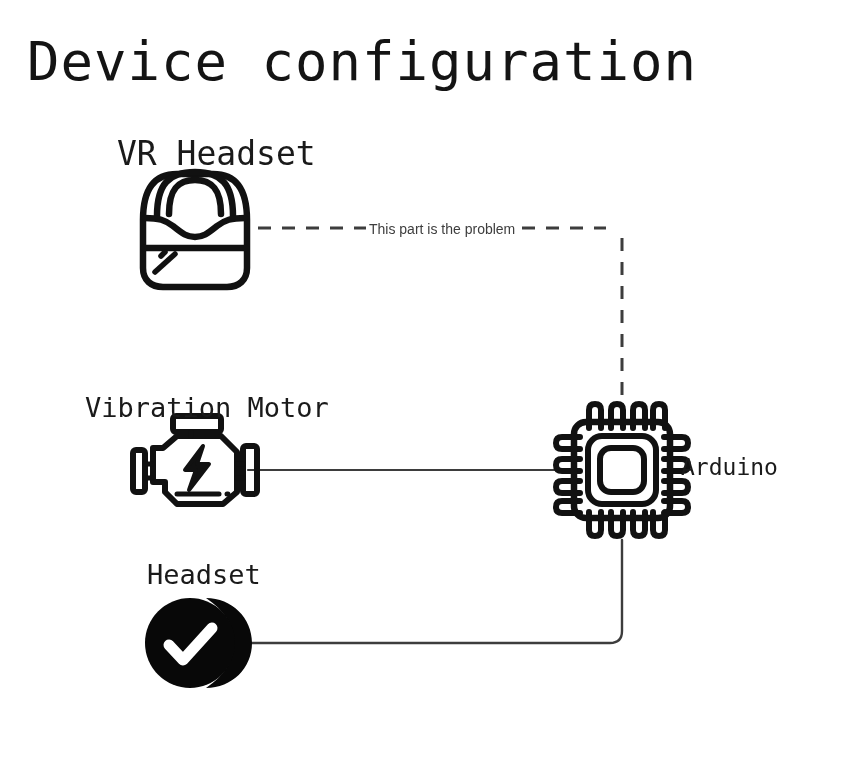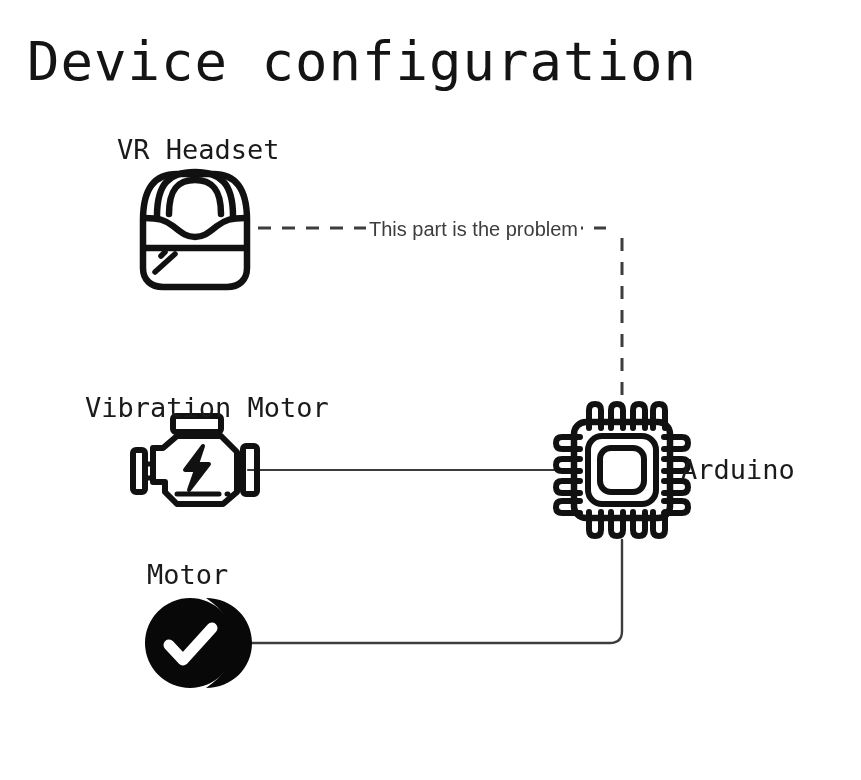--- a/index.html
+++ b/index.html
@@ -34,44 +34,44 @@
     width: 724px;
     text-align: center;
     font-size: 54px;
     font-weight: 400;
     color: #141414;
     letter-spacing: 1px;
   }
   #label-vr-headset {
     left: 117px;
     top: 134px;
-    font-size: 27px;
+    font-size: 33px;
   }
   #label-vibration-motor {
     left: 85px;
     top: 384px;
     font-size: 27px;
     margin-top: 8px;
   }
   #label-button {
     left: 147px;
     top: 559px;
     font-size: 27px;
   }
   #label-arduino {
     left: 681px;
     top: 454px;
-    font-size: 27px;
+    font-size: 23px;
   }
   #edge-label-problem {
     position: absolute;
     left: 366px;
     top: 218px;
     font-family: "Liberation Sans", sans-serif;
-    font-size: 20px;
+    font-size: 14px;
     color: #3d3d3d;
     white-space: nowrap;
     background: #ffffff;
     padding: 0 3px;
     line-height: 22px;
   }
 </style>
 </head>
 <body>
 
@@ -204,17 +204,17 @@
   </g>
 
 </svg>
 
 <div class="mono-label" id="page-title">Device configuration</div>
 
 <div class="mono-label" id="label-vr-headset">VR Headset</div>
 
 <div class="mono-label" id="label-vibration-motor">Vibration Motor</div>
 
-<div class="mono-label" id="label-button">Motor</div>
+<div class="mono-label" id="label-button">Headset</div>
 
 <div class="mono-label" id="label-arduino">Arduino</div>
 
 <div id="edge-label-problem">This part is the problem</div>
 
 </body></html>

